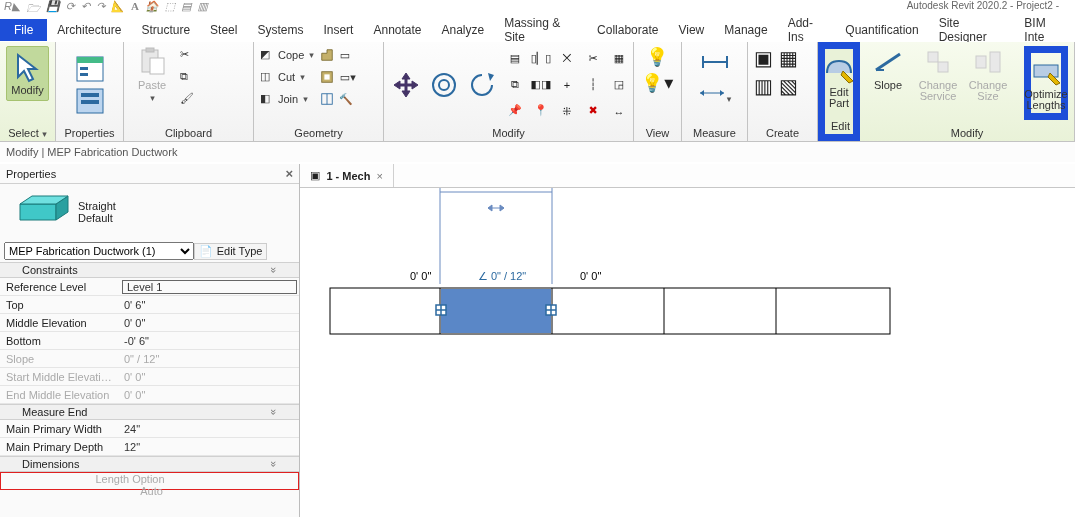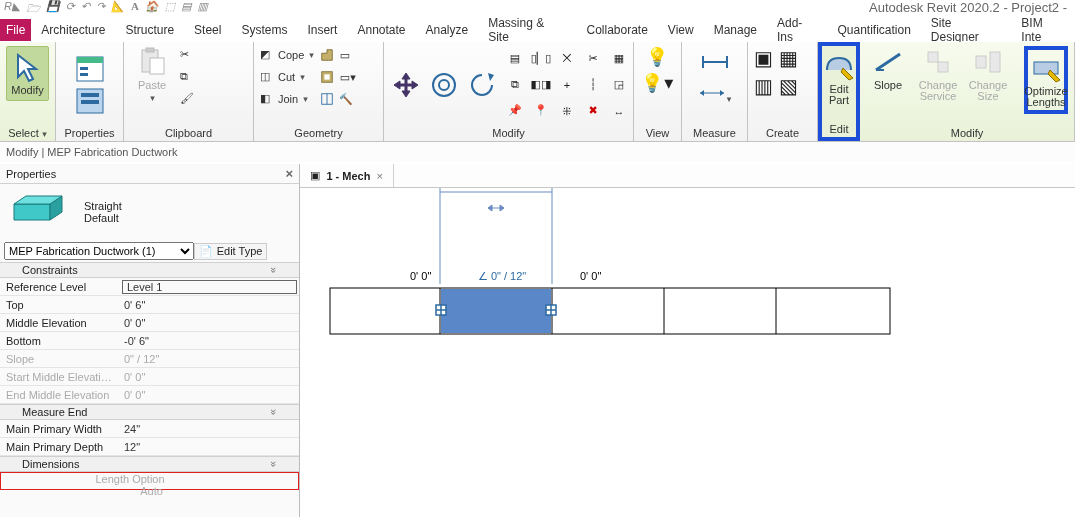--- a/index.html
+++ b/index.html
@@ -1,56 +1,56 @@
 <!DOCTYPE html>
 <html><head>
 <meta charset="utf-8">
 <style>
   * { margin: 0; padding: 0; box-sizing: border-box; font-family: "Segoe UI", Arial, sans-serif; font-size: 11px; }
   body { background: #fff; color: #222; width: 1075px; height: 517px; overflow: hidden; position: relative; }
 
   
   .titlebar { position: absolute; left: 0; right: 0; top: 0; height: 18px; display: flex; justify-content: space-between; align-items: flex-start; color: #666; font-style: italic; }
-  .titlebar .title { margin-right: 8px; font-style: normal; color: #666; font-size: 13px; }
+  .titlebar .title { margin-right: 16px; font-style: normal; color: #666; font-size: 10px; }
   .qat { display: flex; gap: 6px; padding-left: 4px; color: #888; font-size: 12px; }
 
   
   .menu { position: absolute; top: 18px; left: 0; right: 0; height: 24px; display: flex; align-items: center; }
   .menu .tab { padding: 4px 10px; font-size: 12px; color: #333; cursor: pointer; }
-  .menu .file { background: #be185d; color: #fff; padding: 4px 6px; }
+  .menu .file { background: #1d4ed8; color: #fff; padding: 4px 14px; }
 
   
   .ribbon { position: absolute; top: 42px; left: 0; right: 0; height: 100px; border-bottom: 1px solid #c3c3c3; display: flex; }
   .ribbon-group { border-right: 1px solid #c3c3c3; padding: 4px 6px 2px 6px; display: flex; flex-direction: column; justify-content: space-between; background: linear-gradient(#fdfdfd,#f2f2f2); }
   .ribbon-group .label { text-align: center; font-size: 11px; color: #333; padding-top: 2px; height: 16px; line-height: 16px; }
   .ribbon-group.tint { background: linear-gradient(#f7fbee,#e9f2d8); }
   .ribbon-row { display: flex; align-items: flex-start; gap: 6px; flex: 1; }
   .big-btn { width: 44px; display: flex; flex-direction: column; align-items: center; justify-content: center; gap: 2px; font-size: 11px; color: #333; cursor: pointer; text-align: center; line-height: 11px; }
   .big-btn.disabled, .big-btn .gl.disabled { color: #aaa; }
   .big-btn .gl { width: 32px; height: 32px; display: flex; align-items: center; justify-content: center; }
   .small-col { display: flex; flex-direction: column; gap: 4px; }
   .small-btn { display: flex; align-items: center; gap: 4px; font-size: 11px; color: #333; cursor: pointer; height: 18px; }
   .small-btn svg, .small-btn .ic { width: 14px; height: 14px; }
   .dd { font-size: 9px; color: #555; margin-left: 1px; }
   .grp-select .big-btn { background: #c1d99c; padding: 4px; border: 1px solid #a6c270; border-radius: 2px; }
-  .hl-red { border: 4px solid #1d4ed8; }
+  .hl-red { border: 7px solid #1d4ed8; }
   .grp-edit { background: #e9f2d8 !important; }
 
   
   .icon-grid { display: grid; grid-template-columns: repeat(var(--cols,4), 22px); grid-auto-rows: 22px; gap: 4px; }
   .icon-grid .cell { display:flex; align-items:center; justify-content:center; cursor:pointer; }
 
   
   .infobar { position: absolute; top: 142px; left: 0; right: 0; height: 20px; display: flex; align-items: center; padding: 0 6px; background:#fcfcfc; color:#555; font-size: 11px; }
 
   
   .left { position: absolute; top:164px; left:0; width:300px; bottom:0; border-right:1px solid #bcbcbc; background:#fafafa; display:flex; flex-direction:column; }
   .panel-title { height: 20px; display:flex; align-items:center; justify-content:space-between; padding:0 6px; border-bottom:1px solid #d0d0d0; }
   .panel-title .x { cursor:pointer; color:#666; font-size:13px; font-weight:bold;}
-  .type-box { display:flex; align-items:center; gap:16px; padding:6px 8px; }
+  .type-box { display:flex; align-items:center; gap:4px; padding:6px 14px; }
   .type-box .preview { width:60px; height:44px; }
   .sel-row { display:flex; align-items:center; padding:2px 4px; }
   .sel-row select { flex:0 0 190px; font-size:11px; height:18px;}
   .edit-type { display:flex; align-items:center; gap:4px; cursor:pointer; border:1px solid #ccc; padding:1px 4px; background:#f5f5f5;}
   .cat-head { background:#f0f0f0; border-top:1px solid #d0d0d0; border-bottom:1px solid #d0d0d0; padding:1px 22px; display:flex; justify-content:space-between; align-items:center; }
   .kv { display:flex; align-items:center; height:18px; border-bottom:1px solid #e5e5e5;}
   .kv .k { width:120px; padding-left:6px; }
   .kv .v { flex:1; padding-left:4px; color:#333;}
   .kv.disabled .k, .kv.disabled .v { color:#aaa; }
   .kv.boxed .v { border:1px solid #666; margin:1px 2px; padding-left:4px; }

